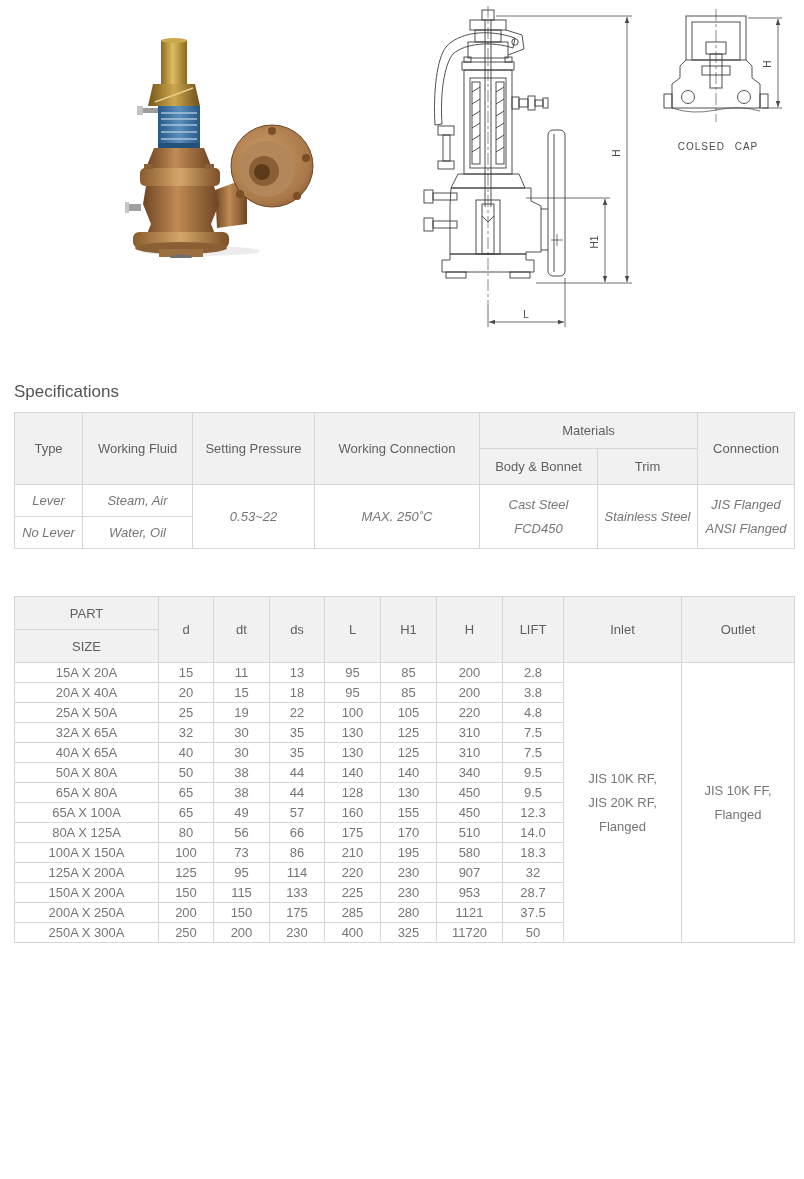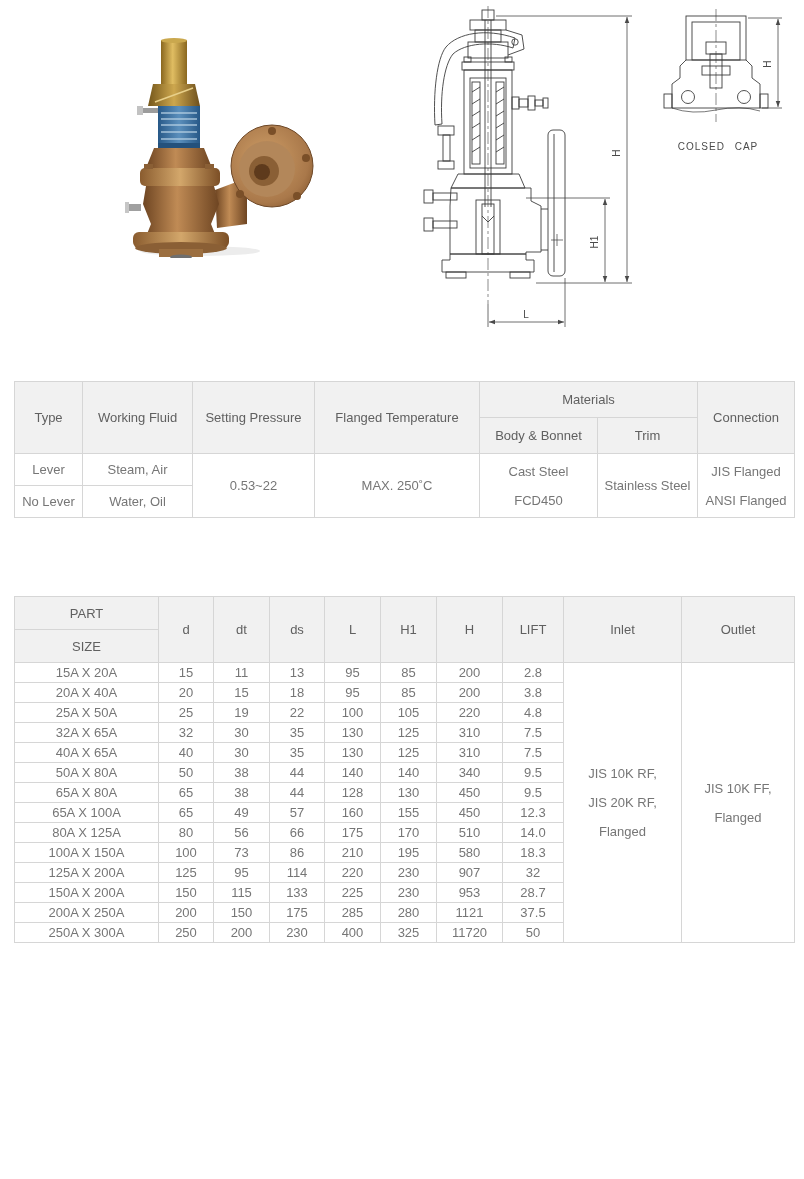--- a/index.html
+++ b/index.html
@@ -10,24 +10,24 @@
   .fig-main{left:398px;top:2px;width:265px;height:345px;}
   .fig-cap{left:658px;top:4px;width:142px;height:155px;}
   .section{position:absolute;left:14px;width:780px;}
   .section-spec{top:381px;}
   .section-dims{top:596px;}
   h2.sec-title{margin:0 0 9px 0;font-size:17px;font-weight:400;color:var(--heading-text,#555);line-height:22px;}
   table{border-collapse:collapse;width:780px;table-layout:fixed;font-size:13px;color:var(--cell-text,#767676);}
   th,td{border:1px solid var(--table-border,#d6d6d6);text-align:center;vertical-align:middle;padding:0 2px;font-weight:400;}
   thead th{background:var(--header-bg,#f1f1f1);color:var(--header-text,#606060);}
   .spec-table thead tr{height:36px;}
-  .spec-table tbody tr{height:32px;}
+  .spec-table tbody tr{height:32px;font-style:italic;}
   .dims-table thead tr{height:33px;}
   .dims-table tbody tr{height:20px;}
-  .pre{white-space:pre-line;line-height:29px;}
+  .pre{white-space:pre-line;line-height:24px;}
   .drawing-caption{letter-spacing:1px;word-spacing:6px;}
   svg .dl{stroke:var(--drawing-line,#3d3d3d);fill:none;stroke-width:0.9;}
   svg .dim{stroke:#4a4a4a;fill:none;stroke-width:0.8;}
   svg .dimtxt{fill:#4a4a4a;font-size:10px;font-family:"Liberation Sans",sans-serif;}
 </style>
 </head>
 <body>
 
 <div class="canvas">
 
@@ -225,36 +225,37 @@
     <g class="dim">
       <line x1="90" y1="14" x2="124" y2="14"></line>
       <line x1="104" y1="104" x2="124" y2="104"></line>
       <line x1="120" y1="15" x2="120" y2="103" marker-start="url(#arrC)" marker-end="url(#arrC)"></line>
     </g>
     <text class="dimtxt" x="113" y="60" text-anchor="middle" transform="rotate(-90 113 60)">H</text>
     <text class="dimtxt drawing-caption" x="60" y="146" text-anchor="middle" font-size="9.5">COLSED CAP</text>
   </svg>
 
   <div class="section section-spec">
+    <h2 class="sec-title">Specifications</h2>
     <table class="spec-table">
       <colgroup>
         <col style="width:68px">
           <col style="width:110px">
           <col style="width:122px">
         <col style="width:165px">
           <col style="width:118px">
           <col style="width:100px">
           <col style="width:97px">
       </colgroup>
       <thead>
         <tr>
           <th rowspan="2">Type</th>
           <th rowspan="2">Working Fluid</th>
           <th rowspan="2">Setting Pressure</th>
-          <th rowspan="2">Flanged Temperature</th>
+          <th rowspan="2">Working Connection</th>
           <th colspan="2">Materials</th>
           <th rowspan="2">Connection</th>
         </tr>
         <tr>
           <th>Body &amp; Bonnet</th>
           <th>Trim</th>
         </tr>
       </thead>
       <tbody>
         <tr>

